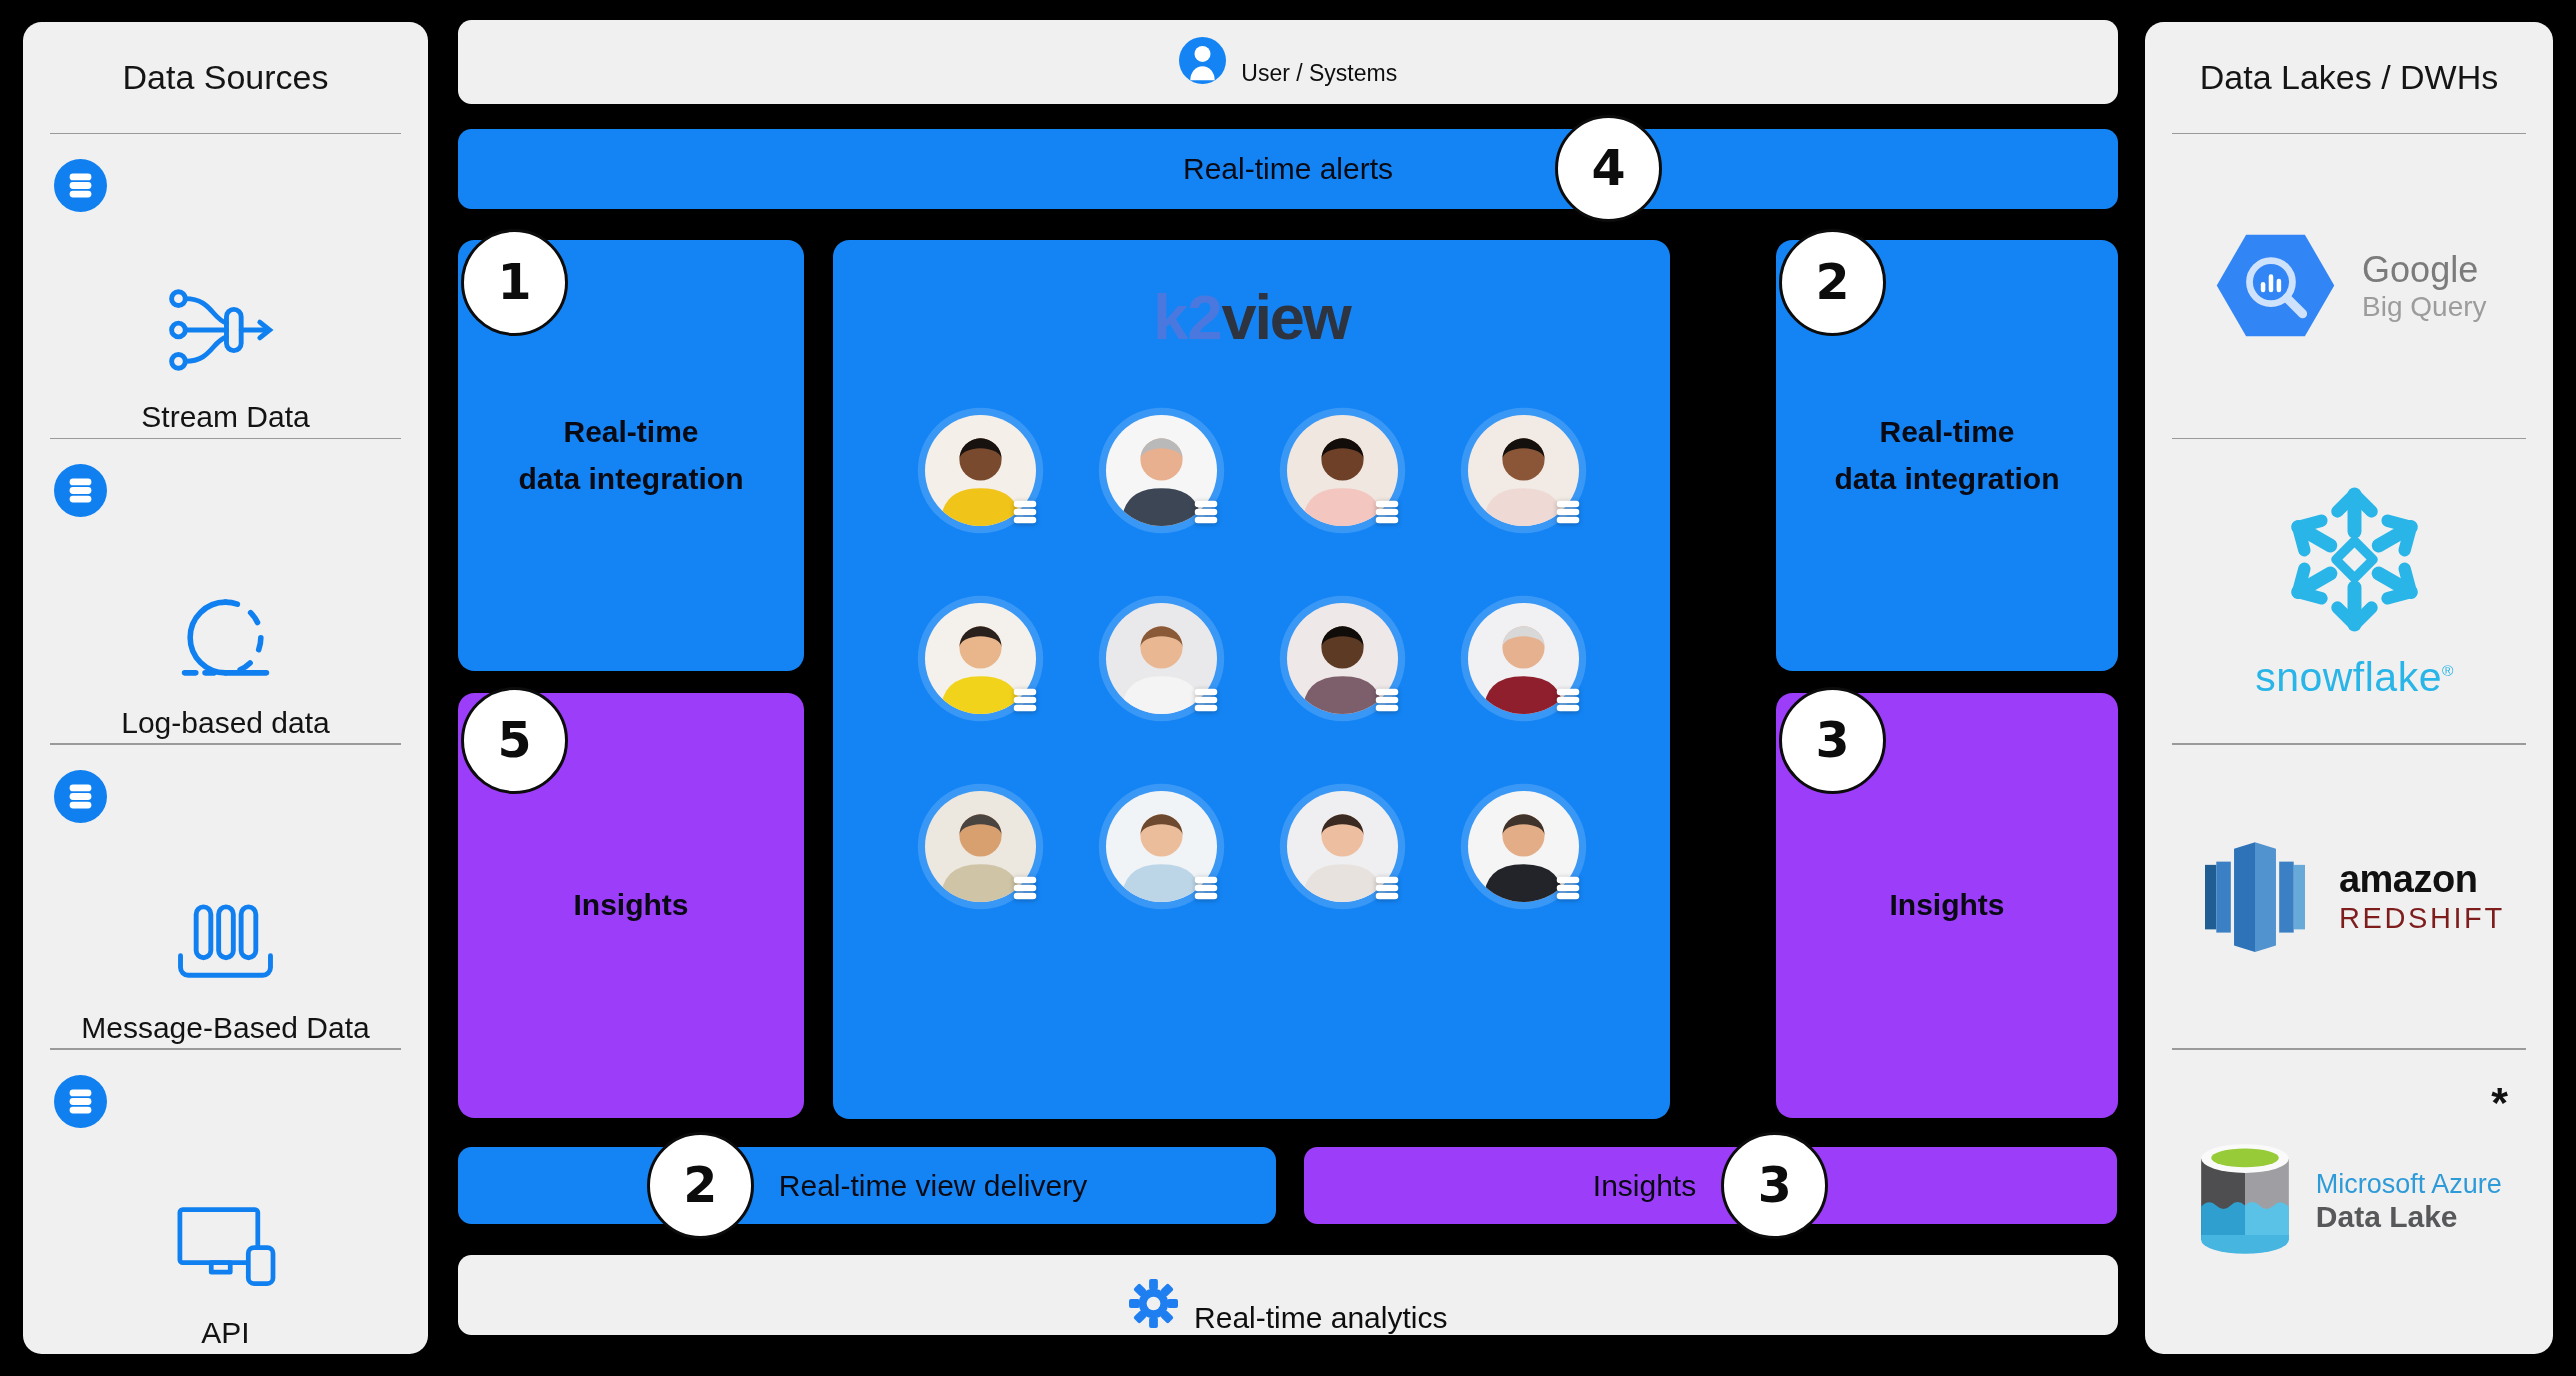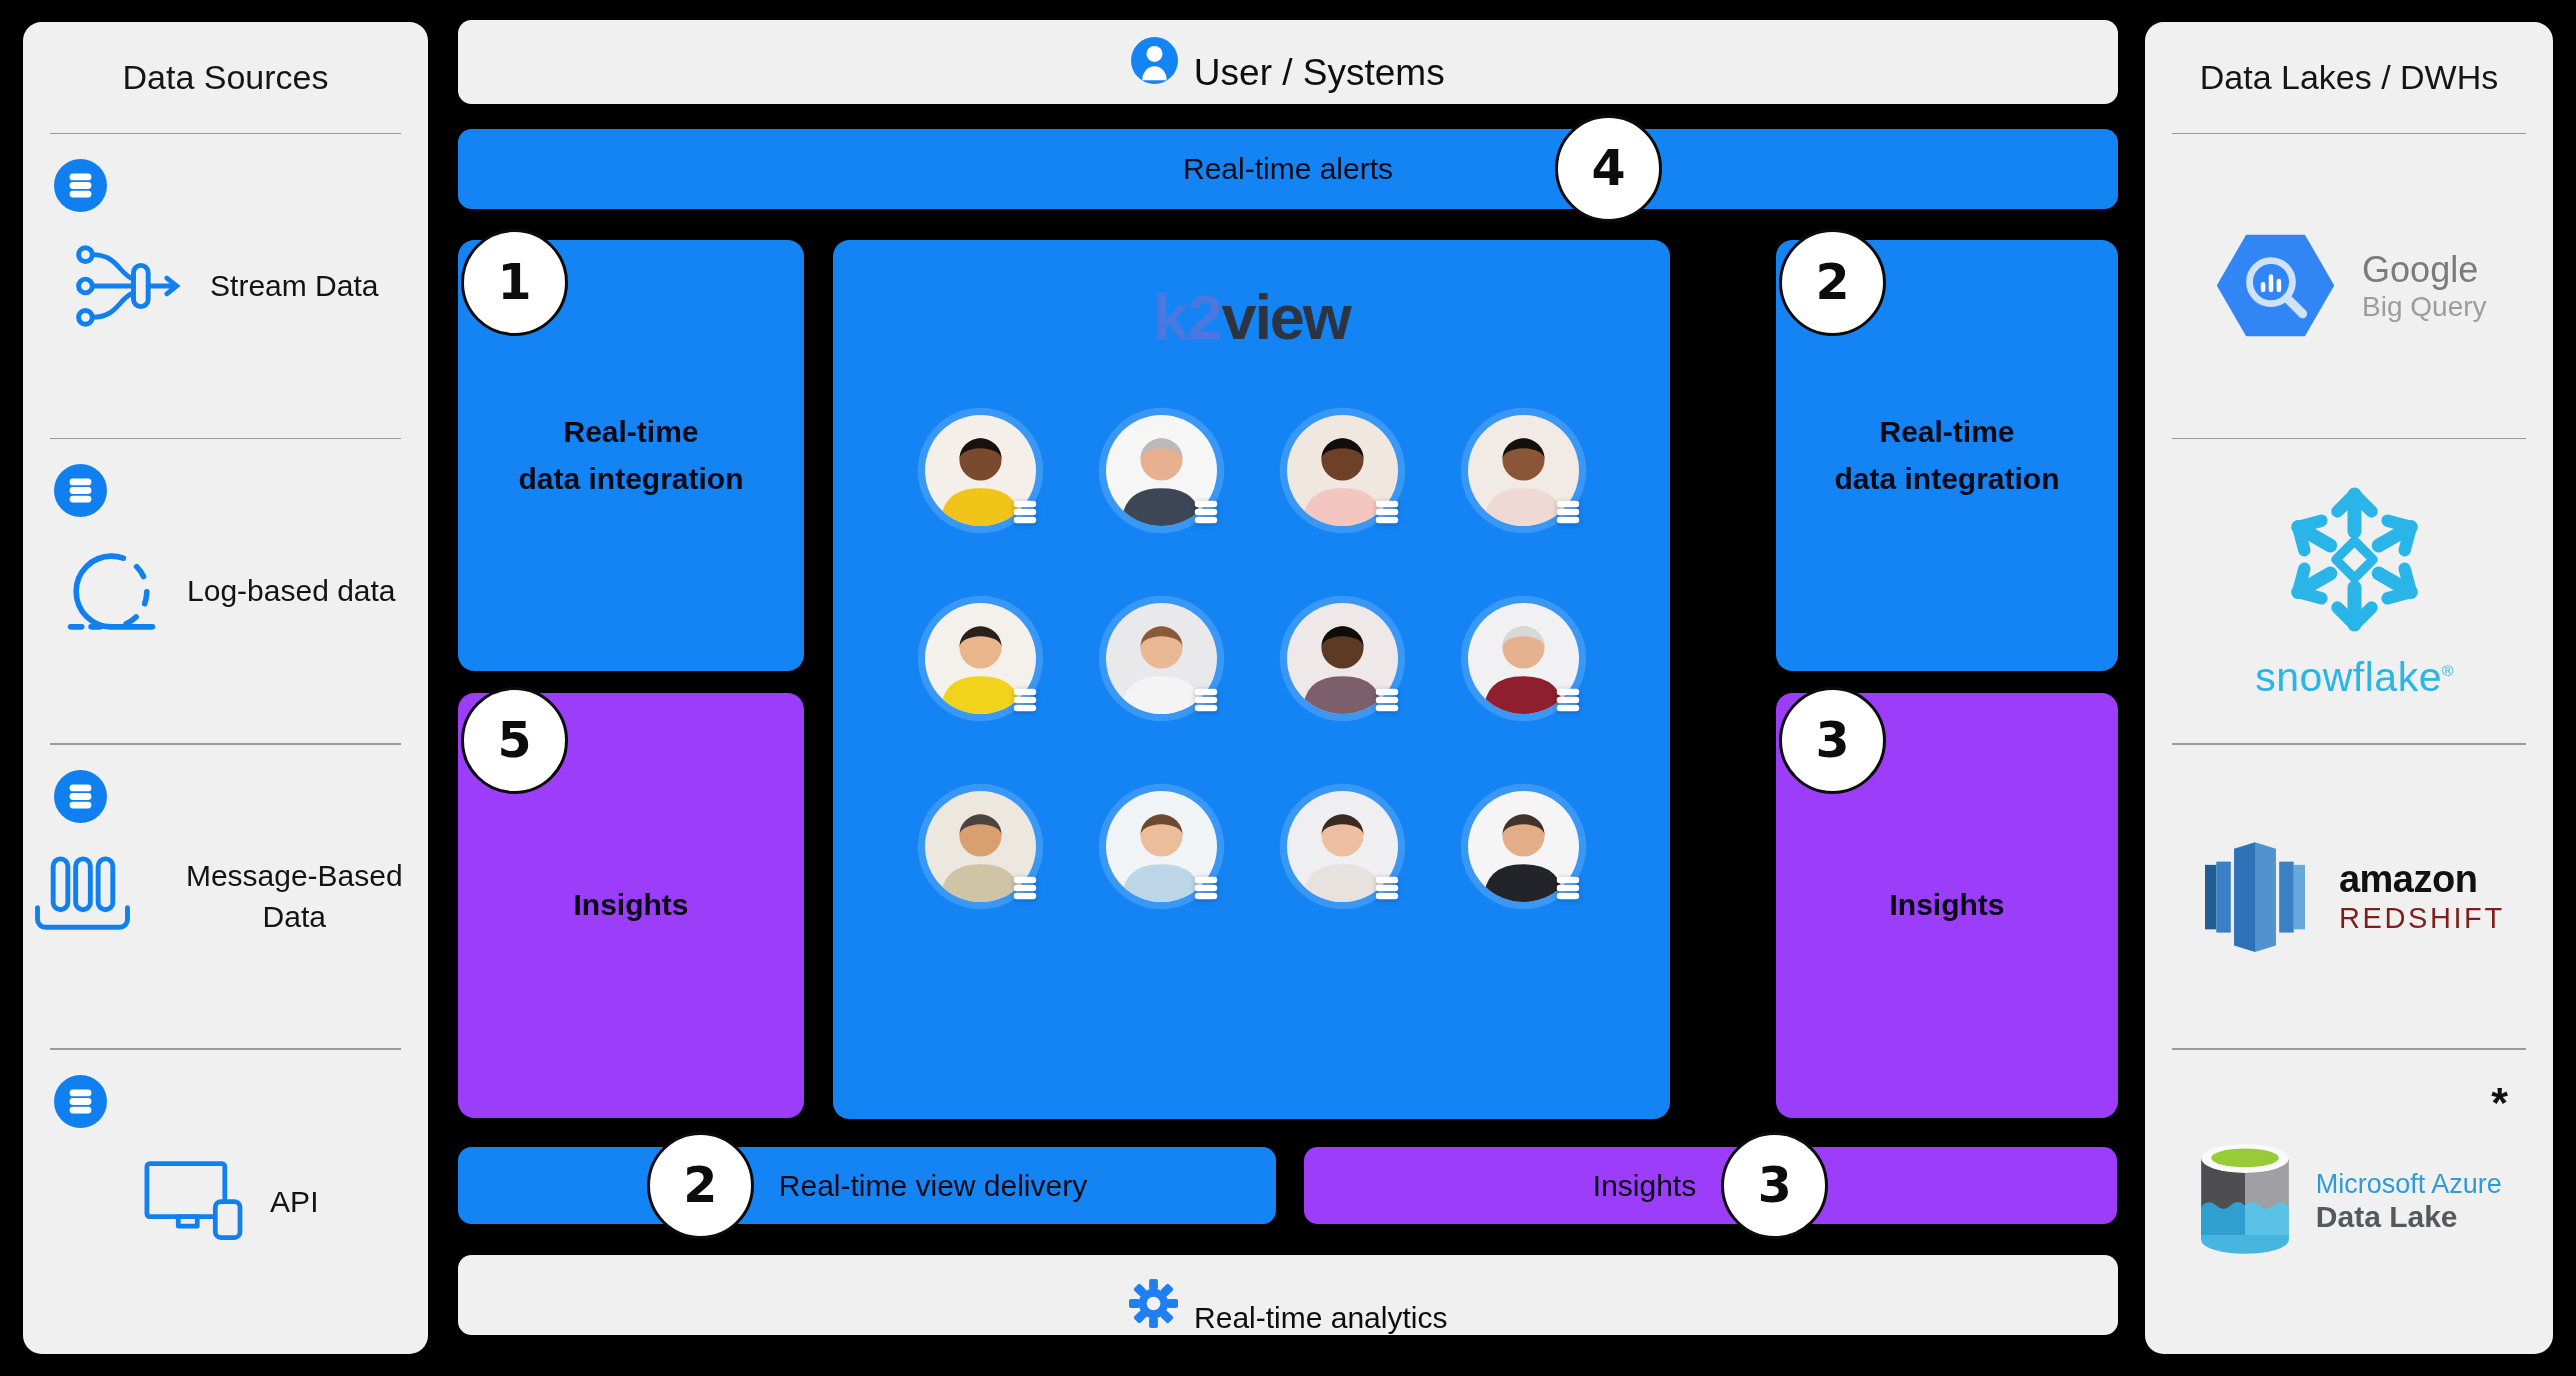--- a/index.html
+++ b/index.html
@@ -7,34 +7,34 @@
          font-family:"Liberation Sans","DejaVu Sans",sans-serif;color:var(--text,#111);overflow:hidden;}
 
   
   .panel{position:absolute;top:21.7px;height:1332px;background:var(--panel,#f0f0f0);
          border-radius:18.6px;display:flex;flex-direction:column;}
   .panel.left{left:23px;width:405px;}
   .panel.right{left:2145px;width:408px;}
   .panel-title{height:111px;display:flex;align-items:center;justify-content:center;
                font-size:34px;color:#151515;}
   .divider{height:1.5px;background:#9a9a9a;margin:0 27px;flex:none;}
-  .psec{flex:1;position:relative;display:flex;flex-direction:row;
-        align-items:center;justify-content:center;gap:18.6px;}
+  .psec{flex:1;position:relative;display:flex;flex-direction:column;
+        align-items:center;justify-content:flex-end;gap:18.6px;}
   .db-badge{position:absolute;left:31px;top:25px;width:53px;height:53px;}
   .src-icon svg{display:block;}
   .src-label{font-size:30px;line-height:1.35;text-align:center;max-width:320px;color:#131313;}
 
   
   .center{position:absolute;left:458px;top:0;width:1660px;height:1376px;}
   .bar{position:absolute;border-radius:13.4px;display:flex;align-items:center;justify-content:center;}
   .bar.gray{background:var(--panel,#f0f0f0);}
   .bar.blue{background:var(--blue,#1484F4);}
   .bar.purple{background:var(--purple,#9B3DF9);}
   .user-bar{left:0;top:19.6px;width:1660px;height:84px;gap:15.5px;}
-  .user-bar .label{font-size:37px;color:#0e0e0e;margin-top:23px;}
+  .user-bar .label{font-size:23px;color:#0e0e0e;margin-top:23px;}
   .alerts-bar{left:0;top:129px;width:1660px;height:80px;font-size:30px;color:#0a0a14;}
   .analytics-bar{left:0;top:1255px;width:1660px;height:80px;gap:16.5px;font-size:30px;color:#0e0e0e;align-items:flex-end;}
 
   .delivery-bar{left:0;top:1147px;width:818px;height:77px;gap:25px;font-size:30px;color:#0a0a14;}
   .insights-bar{left:846px;top:1147px;width:813px;height:77px;gap:25px;font-size:30px;color:#0a0a14;}
 
   .box{position:absolute;border-radius:16.5px;display:flex;align-items:center;justify-content:center;}
   .box.blue{background:var(--blue,#1484F4);}
   .box.purple{background:var(--purple,#9B3DF9);}
   .box1{left:0;top:240px;width:346px;height:431px;}

